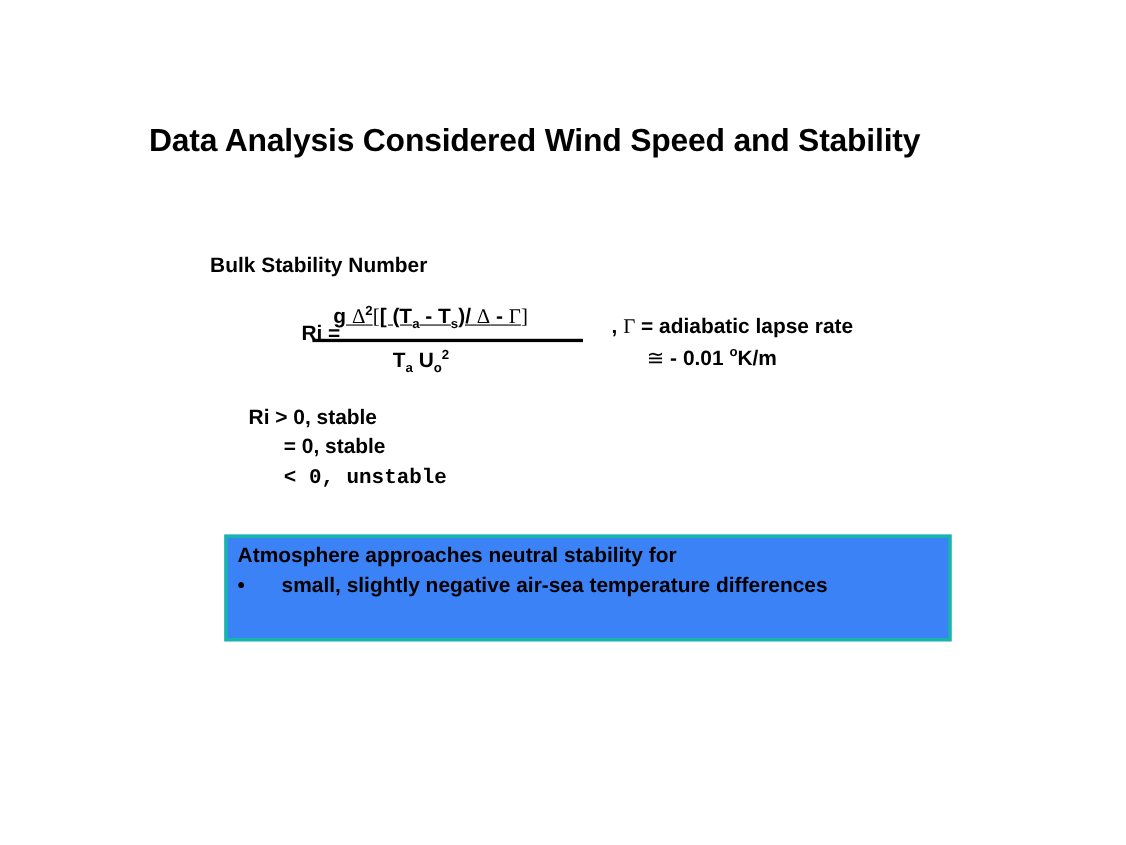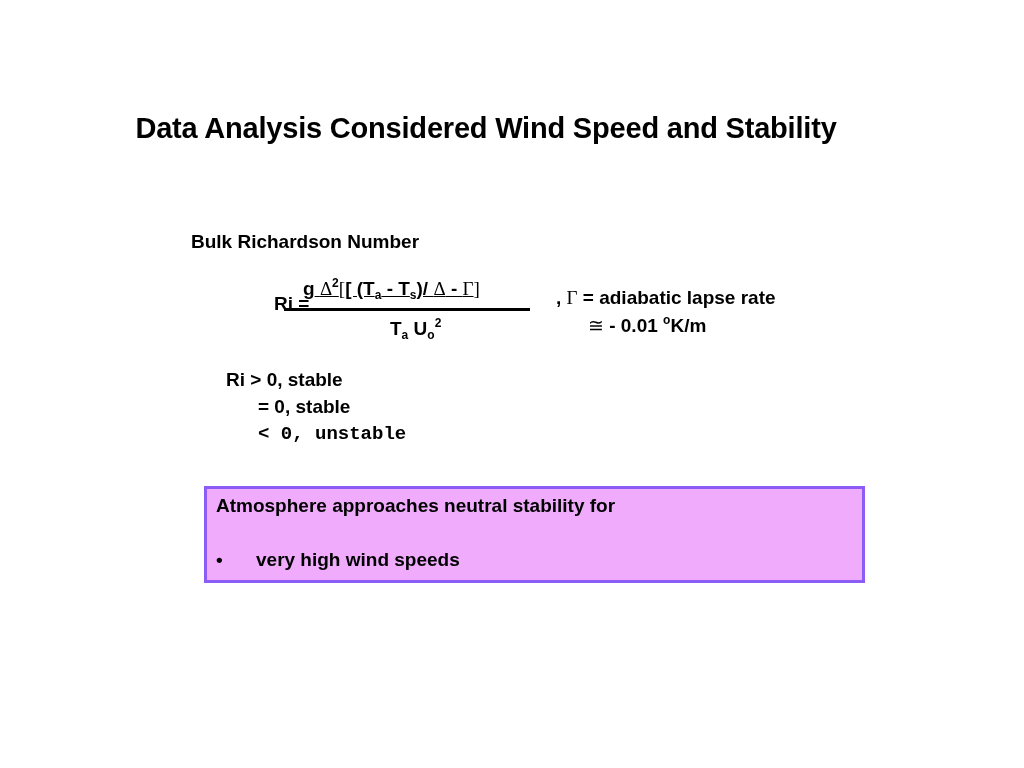--- a/index.html
+++ b/index.html
@@ -31,64 +31,64 @@
     .frac-line {
       position: absolute;
       left: 284px; top: 308px;
       width: 246px; height: 3px;
       background: #000000;
     }
     .box {
       position: absolute;
       left: 204px; top: 486px;
       width: 655px; height: 91px;
-      border: 3px solid #8b5cf6;
-      background: #f0abfc;
+      border: 3px solid #14b8a6;
+      background: #3b82f6;
     }
     .box-line {
       position: absolute;
       left: 9px;
       font-weight: bold;
       font-size: 19px;
       white-space: nowrap;
     }
     .bullet {
       display: inline-block;
       width: 40px;
     }
   </style>
 </head>
 <body>
 
 <div class="abs title">Data Analysis Considered Wind Speed and Stability</div>
 
-<div class="abs b" style="left:191px; top:231px;">Bulk Richardson Number</div>
+<div class="abs b" style="left:191px; top:231px;">Bulk Stability Number</div>
 
 <div class="abs b" style="left:226px; top:293px;margin-left:48px;">Ri =</div>
 
 <div class="abs b" style="left:303px; top:278px;text-decoration:underline;">
   <span>g</span>
   <span class="sym">Δ</span><sup>2</sup><span class="sym">[</span><span>[ (T</span><sub>a</sub><span> - T</span><sub>s</sub><span>)/ </span><span class="sym">Δ</span><span> - </span><span class="sym">Γ</span><span class="sym">]</span>
 </div>
 
 <div class="frac-line"></div>
 
-<div class="abs b" style="left:390px; top:318px;">
+<div class="abs b" style="left:357px; top:318px;">
   <span>T</span><sub>a</sub><span> U</span><sub>o</sub><sup>2</sup>
 </div>
 
 <div class="abs b" style="left:556px; top:287px;">
   <span>, </span><span class="sym">Γ</span><span> = adiabatic lapse rate</span>
 </div>
 <div class="abs b" style="left:588px; top:314px;">
   <span class="sym">≅</span><span> - 0.01 </span><sup>o</sup><span>K/m</span>
 </div>
 
 <div class="abs b" style="left:226px; top:369px;">Ri &gt; 0, stable</div>
 <div class="abs b" style="left:258px; top:396px;">= 0, stable</div>
 <div class="abs b" style="left:258px; top:423px;font-family:Liberation Mono, monospace;">&lt; 0, unstable</div>
 
 <div class="box">
   <div class="box-line" style="top:6px;">Atmosphere approaches neutral stability for</div>
-  <div class="box-line" style="top:60px;">
-    <span class="bullet">•</span><span>very high wind speeds</span>
+  <div class="box-line" style="top:33px;">
+    <span class="bullet">•</span><span>small, slightly negative air-sea temperature differences</span>
   </div>
 </div>
 
 </body></html>

